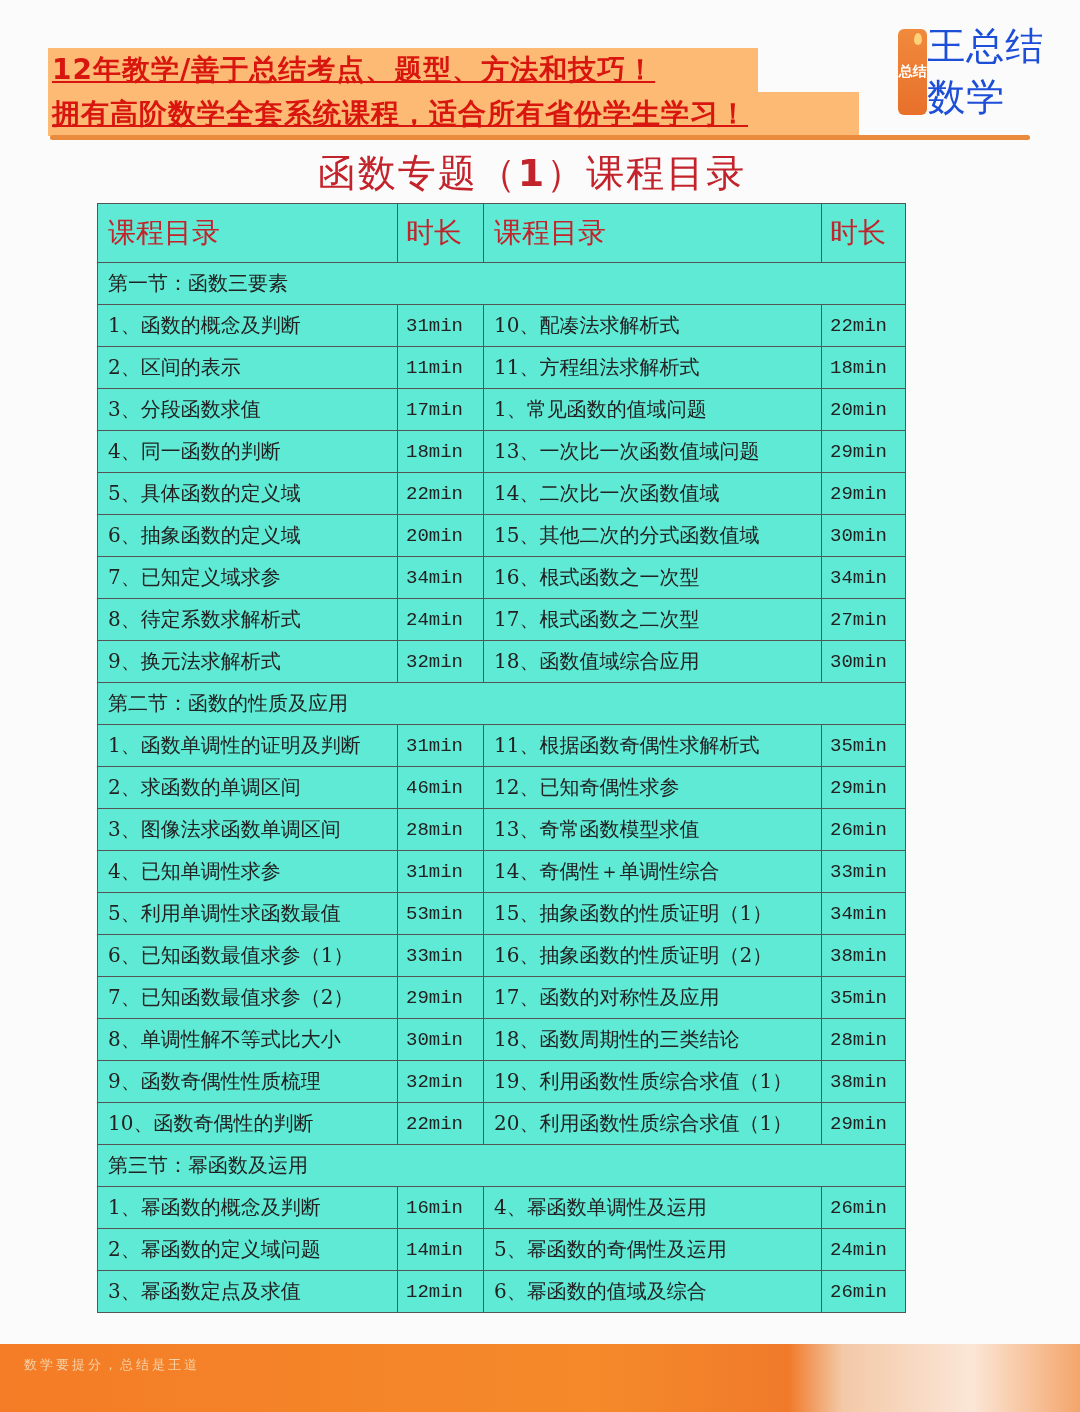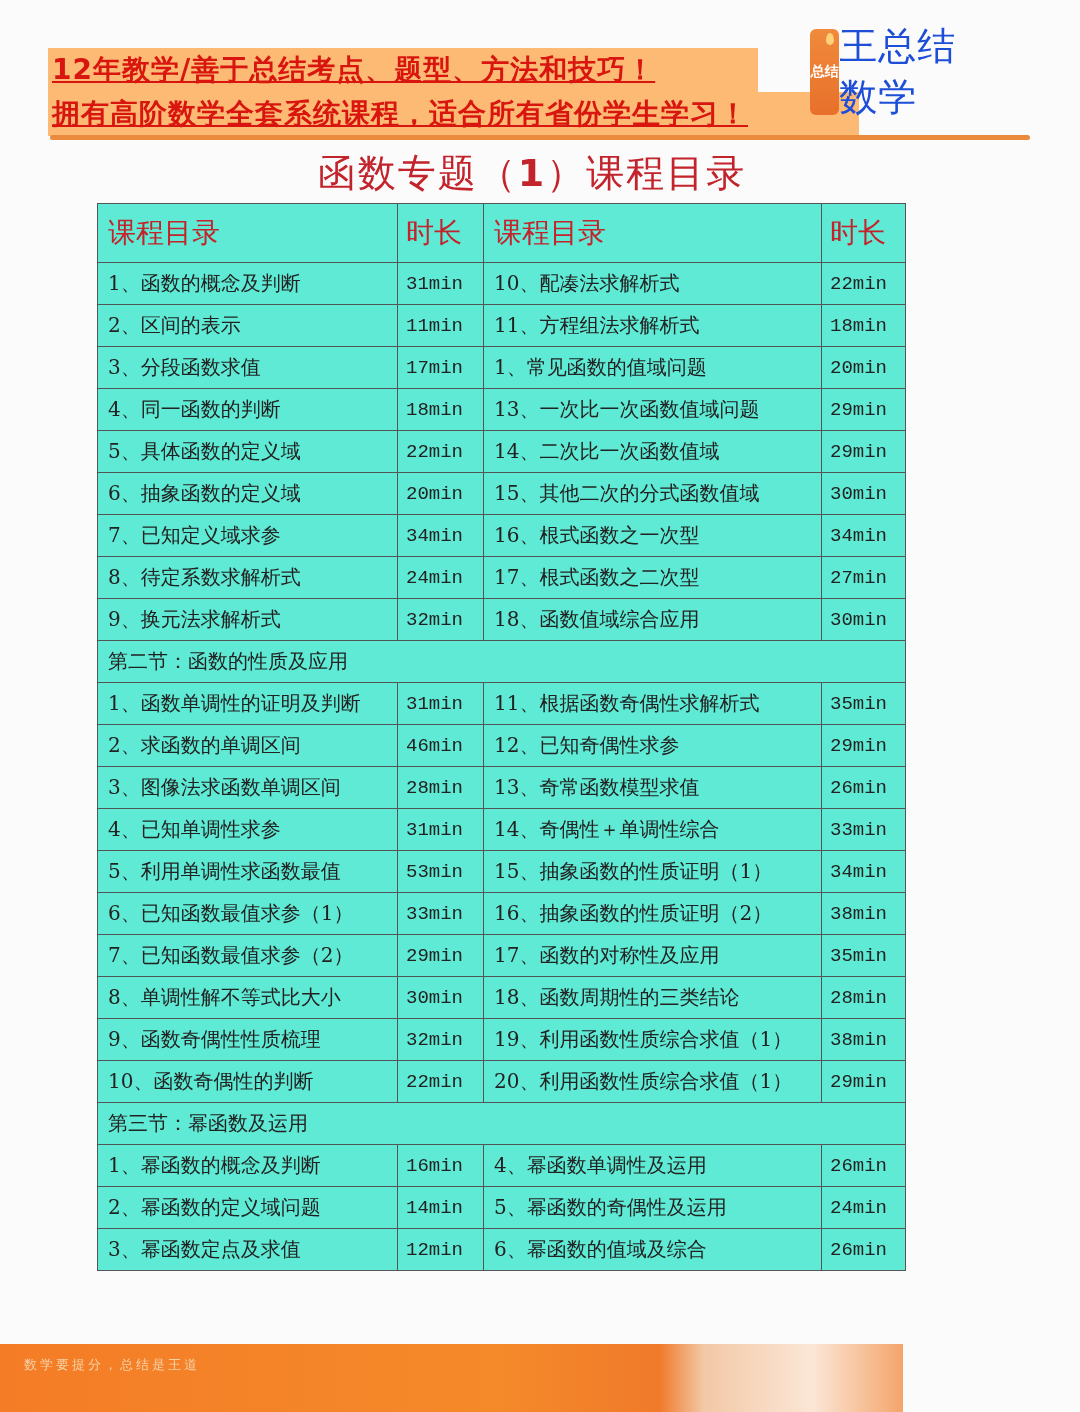--- a/index.html
+++ b/index.html
@@ -12,21 +12,21 @@
   .banner {
     position:absolute; left:48px; top:48px;
     font-family:"DejaVu Sans","Liberation Sans",sans-serif;
     font-weight:bold; color:#d8160f; font-size:28px; line-height:36px;
     letter-spacing:1px;
   }
   .banner .line { background:#fdba74; display:block; padding:4px 4px;text-decoration:underline; }
   .banner .line1 { width:702px; }
   .banner .line2 { width:803px; }
   .logo {
-    position:absolute; left:810px; top:28px; height:88px; width:180px;
+    position:absolute; left:898px; top:28px; height:88px; width:180px;
     display:flex; align-items:center;
   }
   .logo-badge {
     width:38px; height:86px; border-radius:6px;
     background:linear-gradient(180deg,#f08a3c 0%,#e8702a 100%);
     color:#fff; font-family:"DejaVu Sans","Liberation Sans",sans-serif;
     font-weight:bold; font-size:14px; display:flex; align-items:center; justify-content:center;
     writing-mode:horizontal-tb; position:relative;
   }
   .logo-badge .flame {
@@ -57,21 +57,21 @@
     text-align:left; white-space:nowrap; overflow:hidden;
   }
   table.toc th {
     height:58px; color:#c3232b; font-size:28px; padding-left:10px;
   }
   table.toc td { height:41px; font-size:20px; }
   table.toc td.dur, table.toc th.dur { padding-left:8px; }
   table.toc td.dur { font-size:19px; font-family:Liberation Mono, monospace; }
   table.toc tr.section td { font-size:20px; }
   .footer {
-    position:absolute; left:0; top:1344px; width:903px; height:68px;
+    position:absolute; left:0; top:1344px; width:1080px; height:68px;
     background:linear-gradient(90deg,#f47c26 0%,#f58a2a 55%,#f07a2a 73%,#f3c9a7 78%,#fbe6d6 90%,#f4a56b 100%);
   }
   .footer-text {
     position:absolute; left:24px; top:12px; font-size:13px; color:#f6d2a8;
     letter-spacing:3px; font-family:"DejaVu Sans","Liberation Sans",sans-serif;
   }
 </style>
 </head>
 <body>
 
@@ -103,20 +103,23 @@
   </colgroup>
   <thead>
     <tr>
       <th>课程目录</th>
       <th class="dur">时长</th>
       <th>课程目录</th>
       <th class="dur">时长</th>
     </tr>
   </thead>
   <tbody id="toc-body">
+      <tr class="section">
+        <td colspan="4">第一节：函数三要素</td>
+      </tr>
       <tr>
         <td>1、函数的概念及判断</td>
         <td class="dur">31min</td>
         <td>10、配凑法求解析式</td>
         <td class="dur">22min</td>
       </tr>
       <tr>
         <td>2、区间的表示</td>
         <td class="dur">11min</td>
         <td>11、方程组法求解析式</td>

